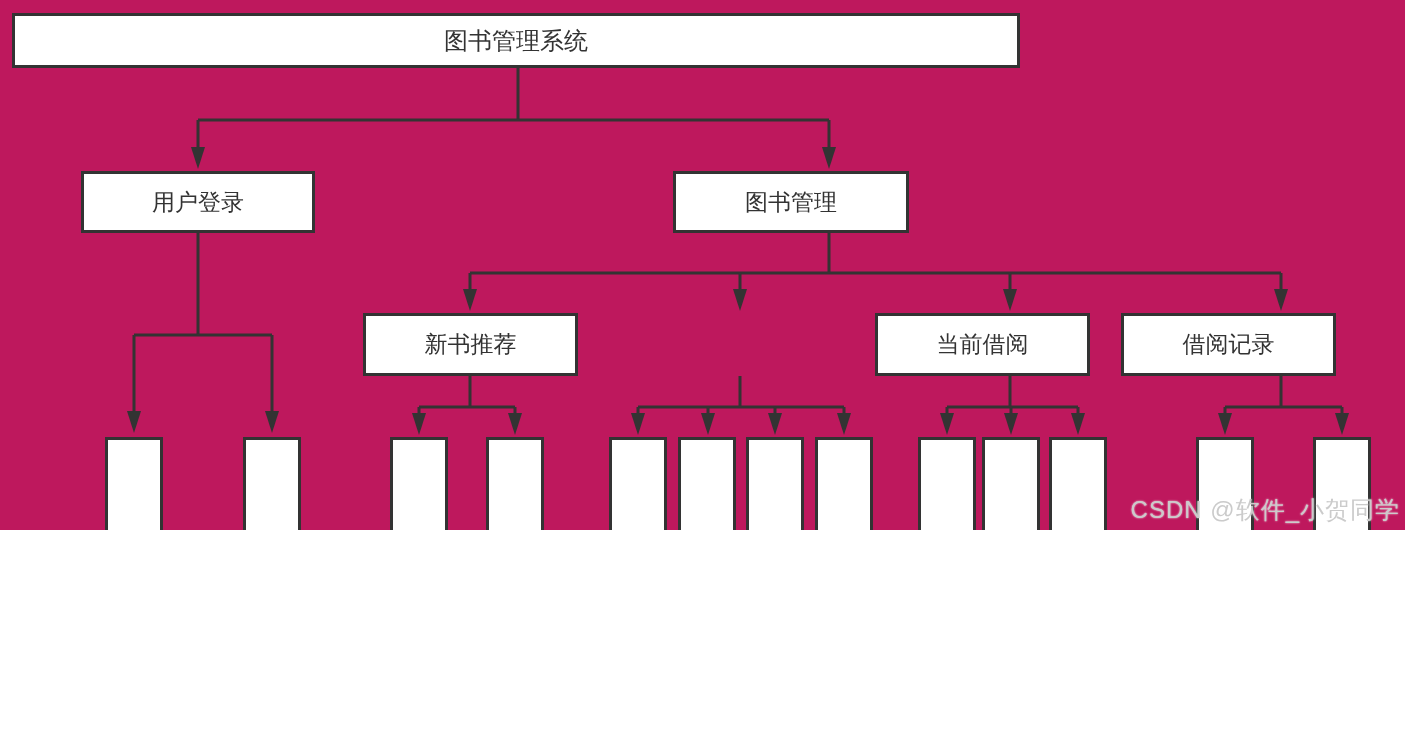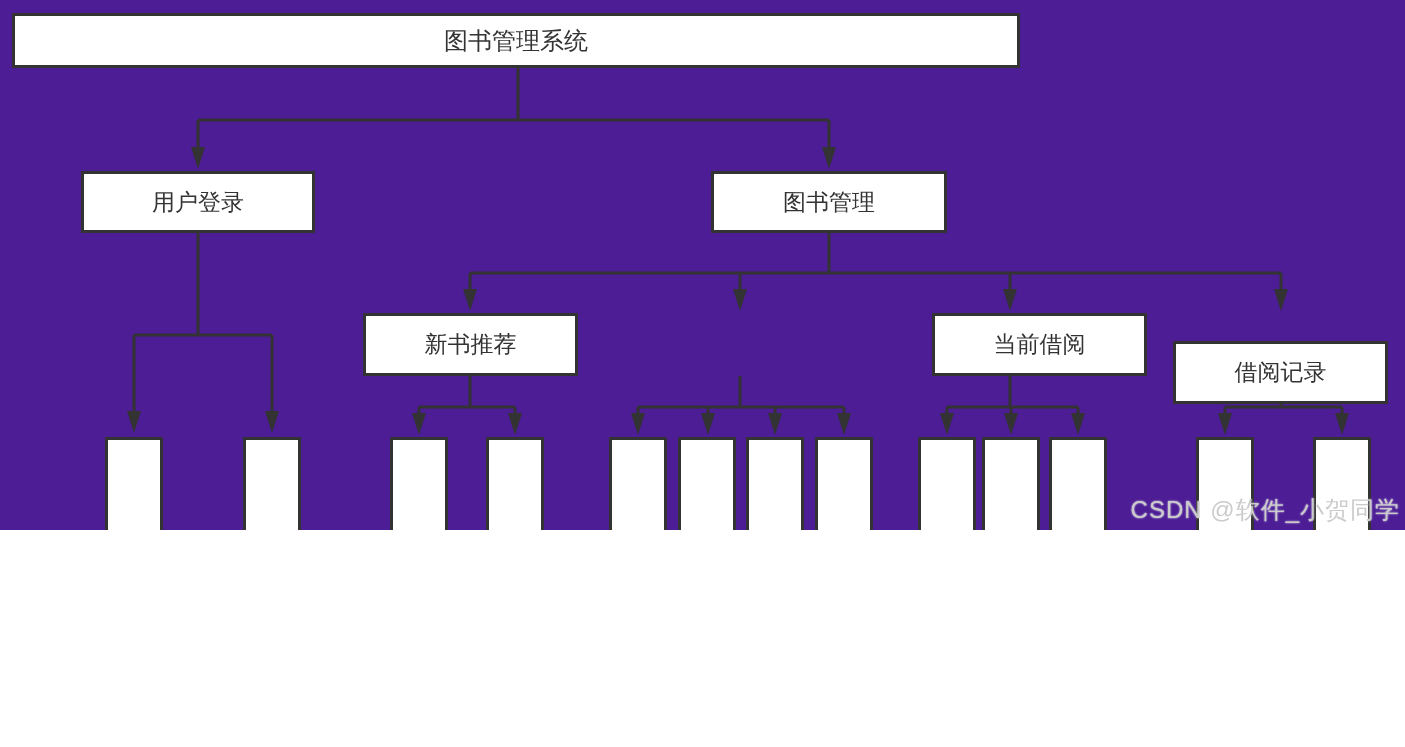--- a/index.html
+++ b/index.html
@@ -5,21 +5,21 @@
   html, body {
     margin: 0;
     padding: 0;
     background: #ffffff;
     font-family: "Liberation Sans", "DejaVu Sans", sans-serif;
   }
   .canvas {
     position: relative;
     width: 1405px;
     height: 530px;
-    background: #4c1d95;
+    background: #be185d;
     overflow: hidden;
   }
   .connectors {
     position: absolute;
     left: 0;
     top: 0;
     z-index: 1;
   }
   .box {
     position: absolute;
@@ -123,25 +123,25 @@
       <polygon points="1004,413 1018,413 1011,435"></polygon>
       <polygon points="1071,413 1085,413 1078,435"></polygon>
       <polygon points="1218,413 1232,413 1225,435"></polygon>
       <polygon points="1335,413 1349,413 1342,435"></polygon>
     </g>
   </svg>
 
   <div class="box root" style="left:12px;top:13px;width:1008px;height:55px;">图书管理系统</div>
 
   <div class="box" style="left:81px;top:171px;width:234px;height:62px;">用户登录</div>
-  <div class="box" style="left:711px;top:171px;width:236px;height:62px;">图书管理</div>
+  <div class="box" style="left:673px;top:171px;width:236px;height:62px;">图书管理</div>
 
   <div class="box" style="left:363px;top:313px;width:215px;height:63px;text-align:right;">新书推荐</div>
-  <div class="box" style="left:932px;top:313px;width:215px;height:63px;">当前借阅</div>
-  <div class="box" style="left:1173px;top:313px;width:215px;height:63px;margin-top:28px;">借阅记录</div>
+  <div class="box" style="left:875px;top:313px;width:215px;height:63px;">当前借阅</div>
+  <div class="box" style="left:1121px;top:313px;width:215px;height:63px;">借阅记录</div>
 
   <div class="box tall" style="left:105px;top:437px;width:58px;height:298px;">用户登录</div>
   <div class="box tall" style="left:243px;top:437px;width:58px;height:298px;">注销登录</div>
 
   <div class="box tall" style="left:390px;top:437px;width:58px;height:298px;">查询图书</div>
   <div class="box tall" style="left:486px;top:437px;width:58px;height:298px;">借阅图书</div>
 
   <div class="box tall" style="left:609px;top:437px;width:58px;height:298px;">查询图书</div>
   <div class="box tall" style="left:678px;top:437px;width:58px;height:298px;">新增图书（管理员）</div>
   <div class="box tall" style="left:746px;top:437px;width:58px;height:298px;">编辑图书（管理员）</div>

